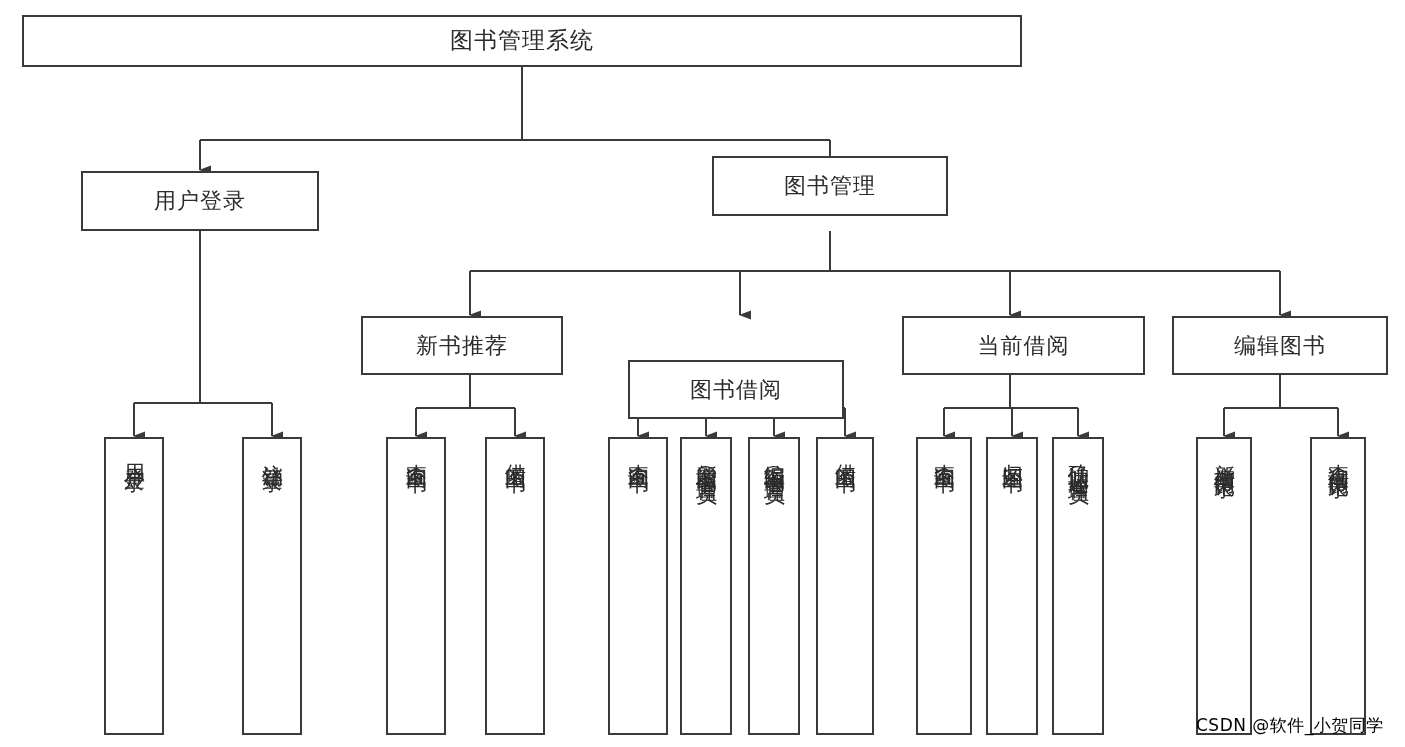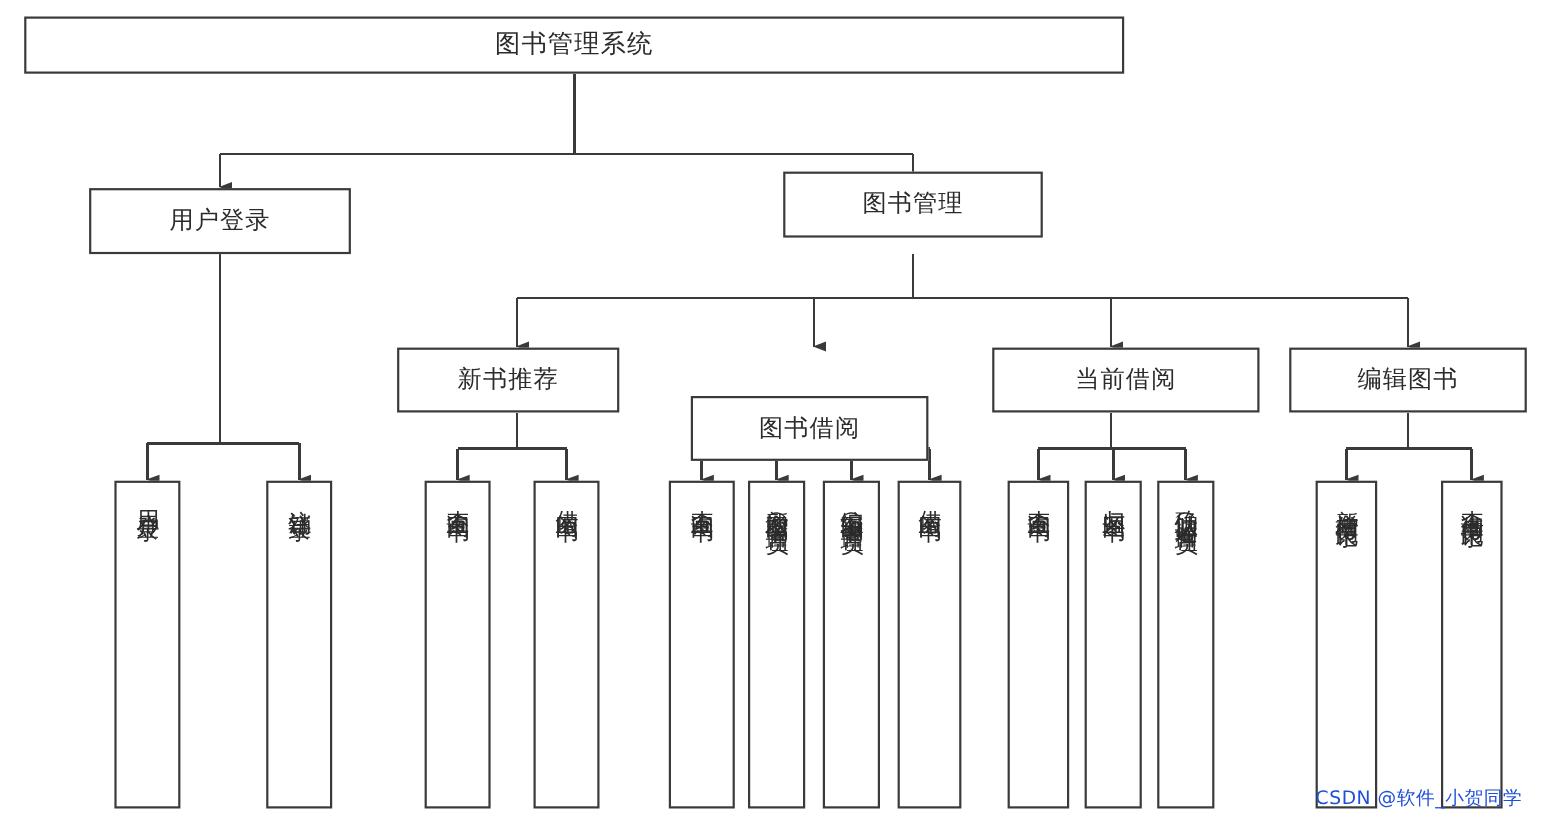--- a/index.html
+++ b/index.html
@@ -59,21 +59,21 @@
     font-size: 21px;
     letter-spacing: 3px;
     line-height: 1.0;
   }
   .node.root .node-label { font-size: 23px; }
   #watermark {
     position: absolute;
     left: 1196px;
     top: 714px;
     font-size: 17px;
-    color: #1d4ed8;
+    color: #000000;
     letter-spacing: 0.5px;
     white-space: nowrap;
     font-family: "DejaVu Sans", "Liberation Sans", sans-serif;
   }
 </style>
 </head>
 <body>
 
 <div id="diagram-root">
 

